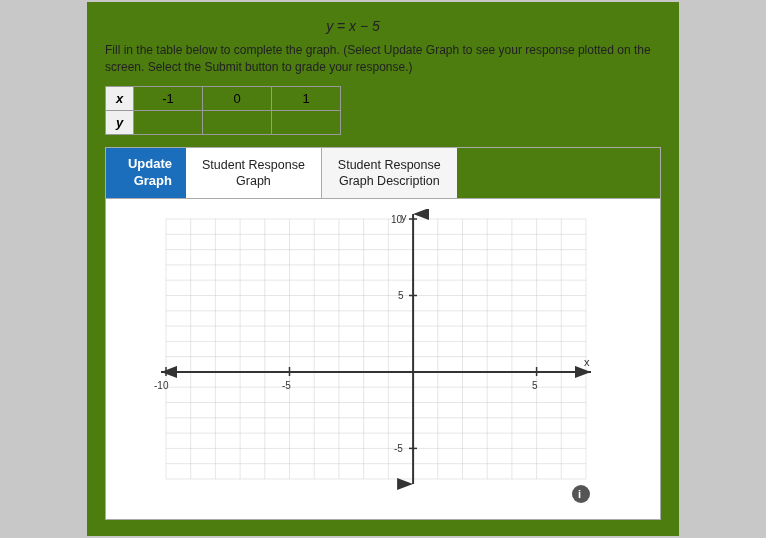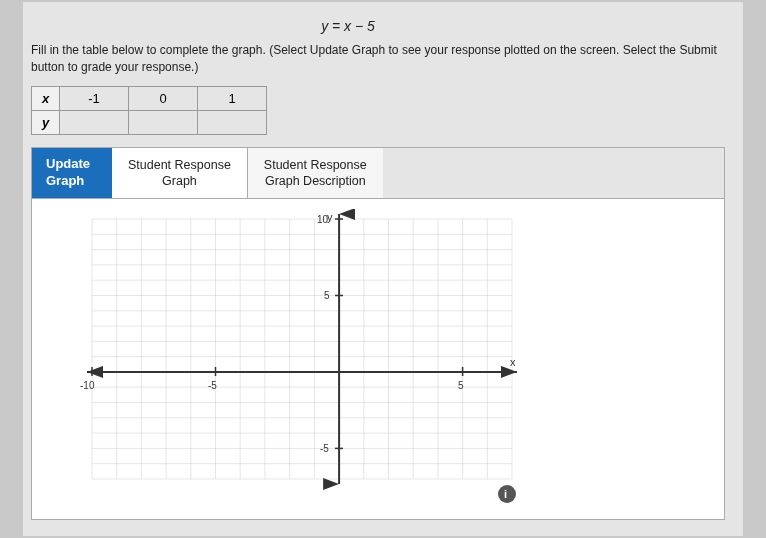--- a/index.html
+++ b/index.html
@@ -7,24 +7,24 @@
       background: #c8c8c8;
       font-family: Arial, sans-serif;
       width: 766px;
       height: 538px;
       overflow: hidden;
       display: flex;
       align-items: center;
       justify-content: center;
     }
     .page {
-      background: #e5e5e5;
-      width: 720px;
+      background: #4d7c0f;
+      width: 592px;
       min-height: 510px;
-      padding: 16px 18px 16px 8px;
+      padding: 16px 18px 16px 18px;
       position: relative;
     }
     .equation {
       font-size: 14px;
       margin-bottom: 8px;
       color: #222;
       font-style: italic;
       text-align: center;
       margin-right: 60px;
     }
@@ -76,21 +76,21 @@
     .update-btn {
       background: #1a6ebc;
       color: #fff;
       font-weight: bold;
       font-size: 13px;
       padding: 8px 14px;
       border: none;
       cursor: pointer;
       min-width: 80px;
       line-height: 1.3;
-      text-align: left;
+      text-align: right;
     }
     .tab {
       padding: 8px 16px;
       font-size: 12.5px;
       color: #222;
       cursor: pointer;
       border-right: 1px solid #aaa;
       display: flex;
       align-items: center;
       background: #f5f5f5;

